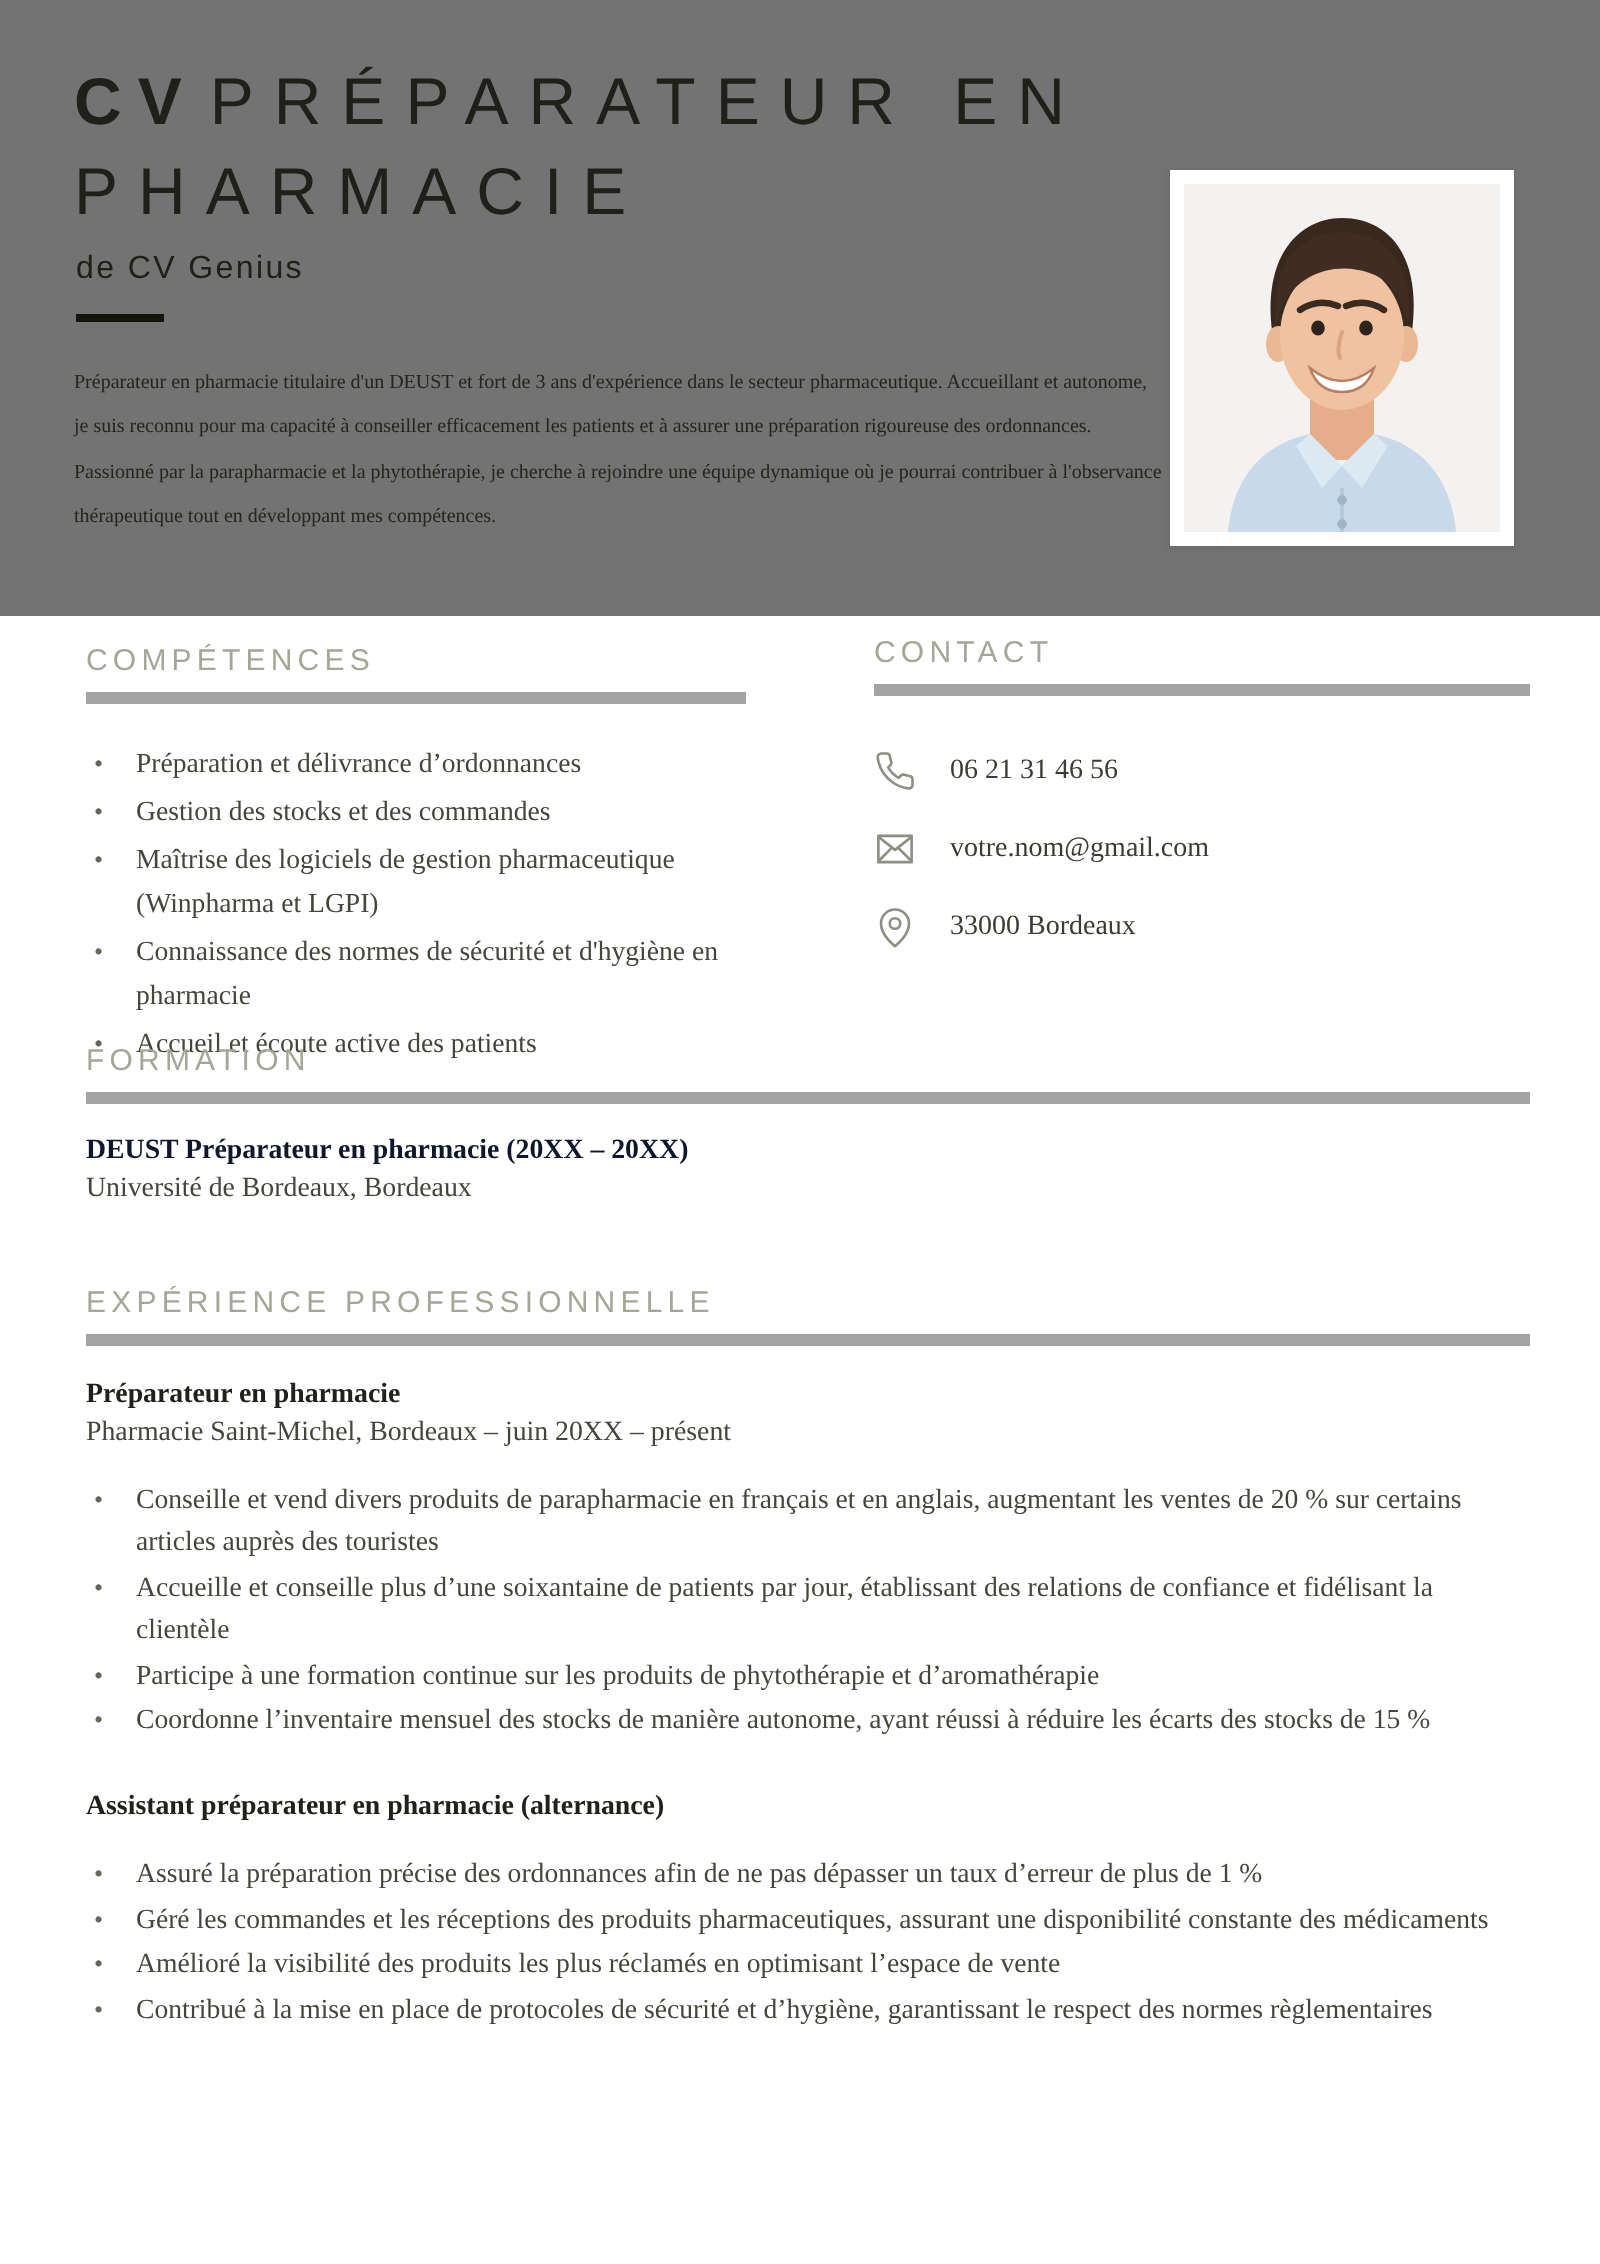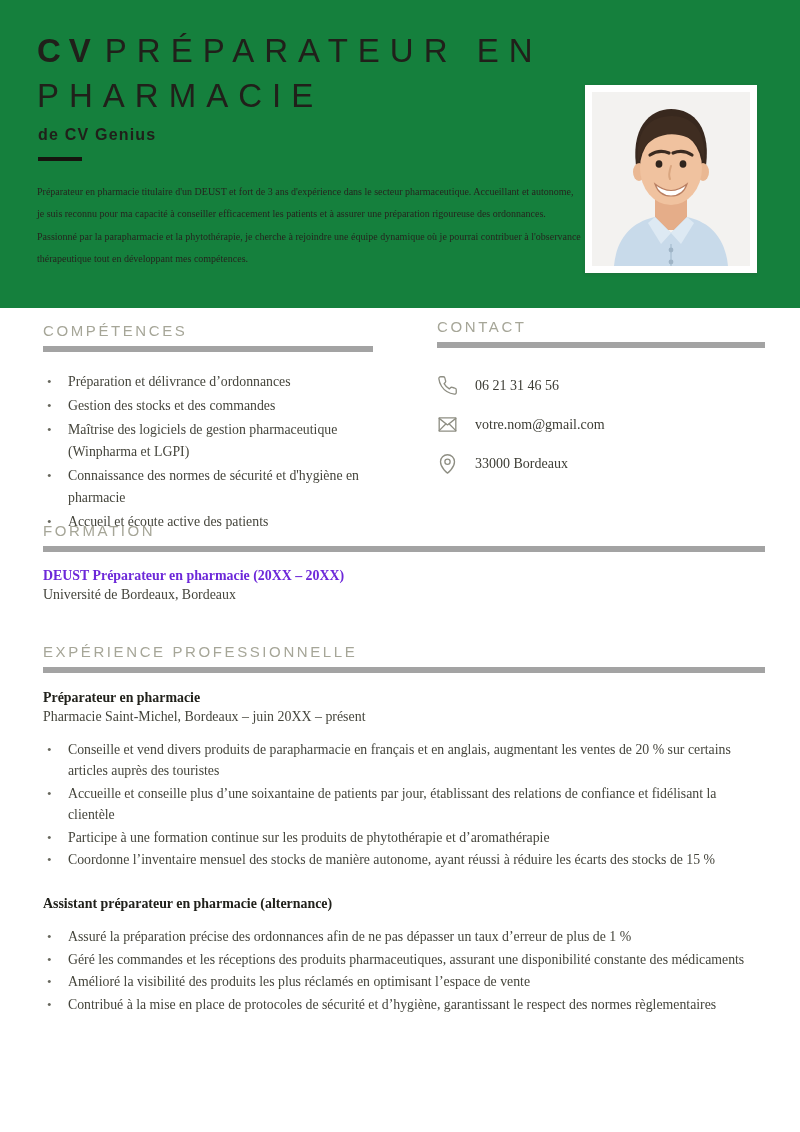--- a/index.html
+++ b/index.html
@@ -8,37 +8,37 @@
     position:relative;
     width:800px; height:1132px;
     background:#ffffff;
     font-family:"Liberation Serif", serif;
     overflow:hidden;
   }
   
   .hero {
     position:absolute; left:0; top:0;
     width:800px; height:308px;
-    background:#15803d;
+    background:#737373;
   }
   .hero-title {
     position:absolute; left:37px; top:28px;
     width:560px;
     font-family:"Liberation Sans", sans-serif;
     font-size:33px; line-height:45px;
     letter-spacing:10px;
     color:#20201a;
     font-weight:300;
   }
   .hero-title .strong { font-weight:600; letter-spacing:8px; margin-right:6px; }
   .hero-subtitle {
     position:absolute; left:38px; top:126px;
     font-family:"Liberation Sans", sans-serif;
     font-size:16px; letter-spacing:1.2px;
-    font-weight:700; color:#20201a;
+    font-weight:400; color:#20201a;
   }
   .hero-rule {
     position:absolute; left:38px; top:157px;
     width:44px; height:4px; background:#15150e;
   }
   .hero-summary {
     position:absolute; left:37px; top:181px;
     width:545px;
     font-size:10px; line-height:22.4px;
     color:#25251e;
@@ -82,21 +82,21 @@
   
   .contact-rows { margin-top:27px; }
   .contact-row {
     display:flex; align-items:center;
     margin-bottom:18px;
   }
   .contact-row .cicon { width:21px; height:21px; margin-right:17px; flex:0 0 auto; }
   .contact-row .cicon svg { display:block; width:100%; height:100%; }
   .contact-row .ctext { font-size:14px; color:#3c3c34; }
   
-  .edu-degree { margin-top:14px; font-size:13.9px; font-weight:bold; color:#6d28d9; line-height:19px; }
+  .edu-degree { margin-top:14px; font-size:13.9px; font-weight:bold; color:#0f172a; line-height:19px; }
   .edu-school { font-size:13.9px; color:#45453c; line-height:19px; }
   
   .job { margin-top:15px; }
   .job + .job { margin-top:24px; }
   .job-title { font-size:13.9px; font-weight:bold; color:#21211b; line-height:19px; }
   .job-meta  { font-size:13.9px; color:#45453c; line-height:19px; }
   .job ul.dotted { margin-top:13px; }
   .job ul.dotted li { line-height:21.4px; margin-bottom:1px; }
 </style>
 </head>

